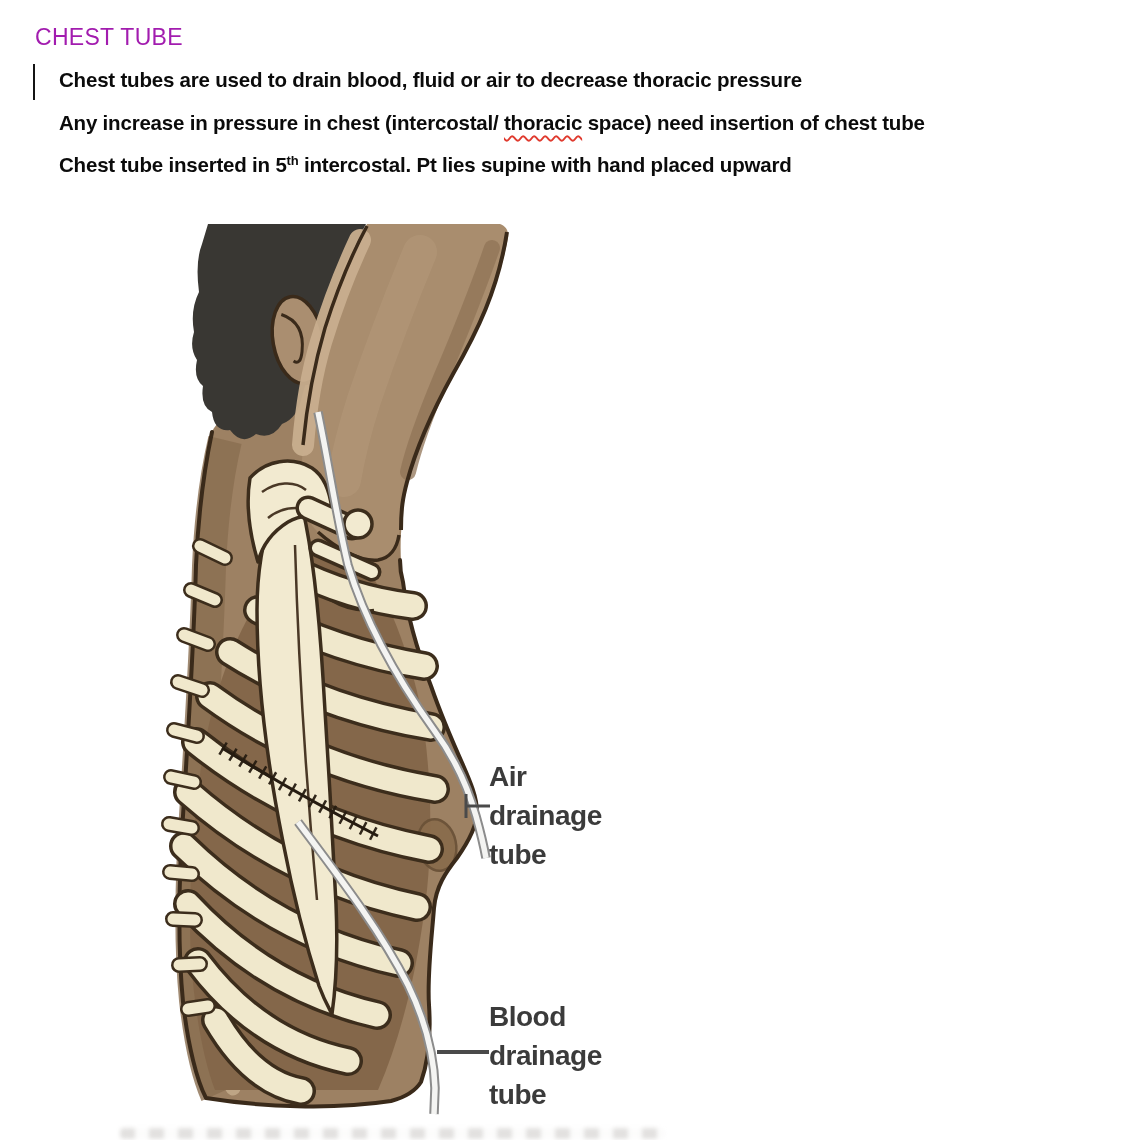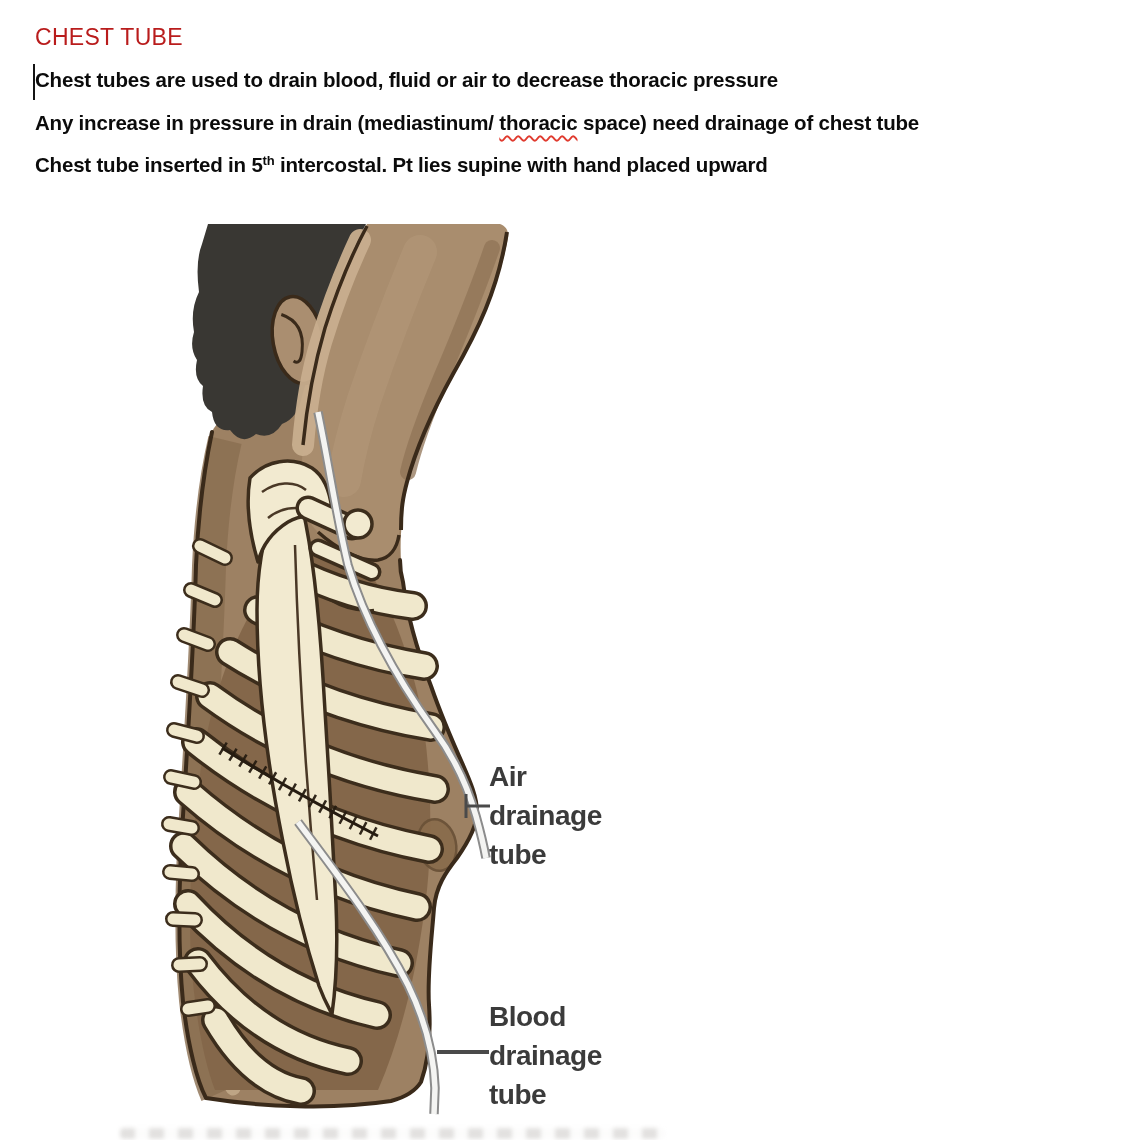--- a/index.html
+++ b/index.html
@@ -3,22 +3,22 @@
 <meta charset="utf-8">
 <style>
   html,body{margin:0;padding:0;}
   body{
     width:1140px;height:1140px;position:relative;overflow:hidden;
     background:#ffffff;
     font-family:"Liberation Sans", sans-serif;
   }
   
   .doc-line{position:absolute;left:35px;white-space:nowrap;color:#0b0b0b;}
-  .doc-title{top:24px;font-size:23px;font-weight:400;color:#b91c1c;letter-spacing:.3px;}
-  .body-line{font-weight:700;font-size:20.5px;letter-spacing:-0.2px;}
+  .doc-title{top:24px;font-size:23px;font-weight:400;color:#a21caf;letter-spacing:.3px;}
+  .body-line{font-weight:700;font-size:20.5px;letter-spacing:-0.2px;margin-left:24px;}
   .l1{top:68px;}
   .l2{top:111px;}
   .l3{top:153px;text-align:center;}
   .misspelled{
     text-decoration:underline wavy #e03a2e;
     text-decoration-thickness:2px;
     text-underline-offset:5px;
   }
   .sup{font-size:13px;position:relative;top:-7px;font-weight:700;}
   .caret{
@@ -43,21 +43,21 @@
     filter:blur(2px);opacity:.5;border-radius:4px;
   }
 </style>
 </head>
 <body>
 
 <div>
   <div class="doc-line doc-title">CHEST TUBE</div>
   <div class="caret"></div>
   <div class="doc-line body-line l1">Chest tubes are used to drain blood, fluid or air to decrease thoracic pressure</div>
-  <div class="doc-line body-line l2"><span>Any increase in pressure in drain (mediastinum/ </span><span class="misspelled">thoracic</span><span> space) need drainage of chest tube</span></div>
+  <div class="doc-line body-line l2"><span>Any increase in pressure in chest (intercostal/ </span><span class="misspelled">thoracic</span><span> space) need insertion of chest tube</span></div>
   <div class="doc-line body-line l3"><span>Chest tube inserted in 5</span><span class="sup">th</span><span> intercostal. Pt lies supine with hand placed upward</span></div>
 </div>
 
 <div class="figure">
 <svg class="fig-svg" width="1140" height="1140" viewBox="0 0 1140 1140" xmlns="http://www.w3.org/2000/svg">
 
   <g>
     <path d="M352,240 L280,380 C240,405 218,420 213,430
              C204,470 198,520 196,565 C194,640 189,720 184,800
              C179,870 177,940 183,1002 C188,1046 197,1081 206,1098

